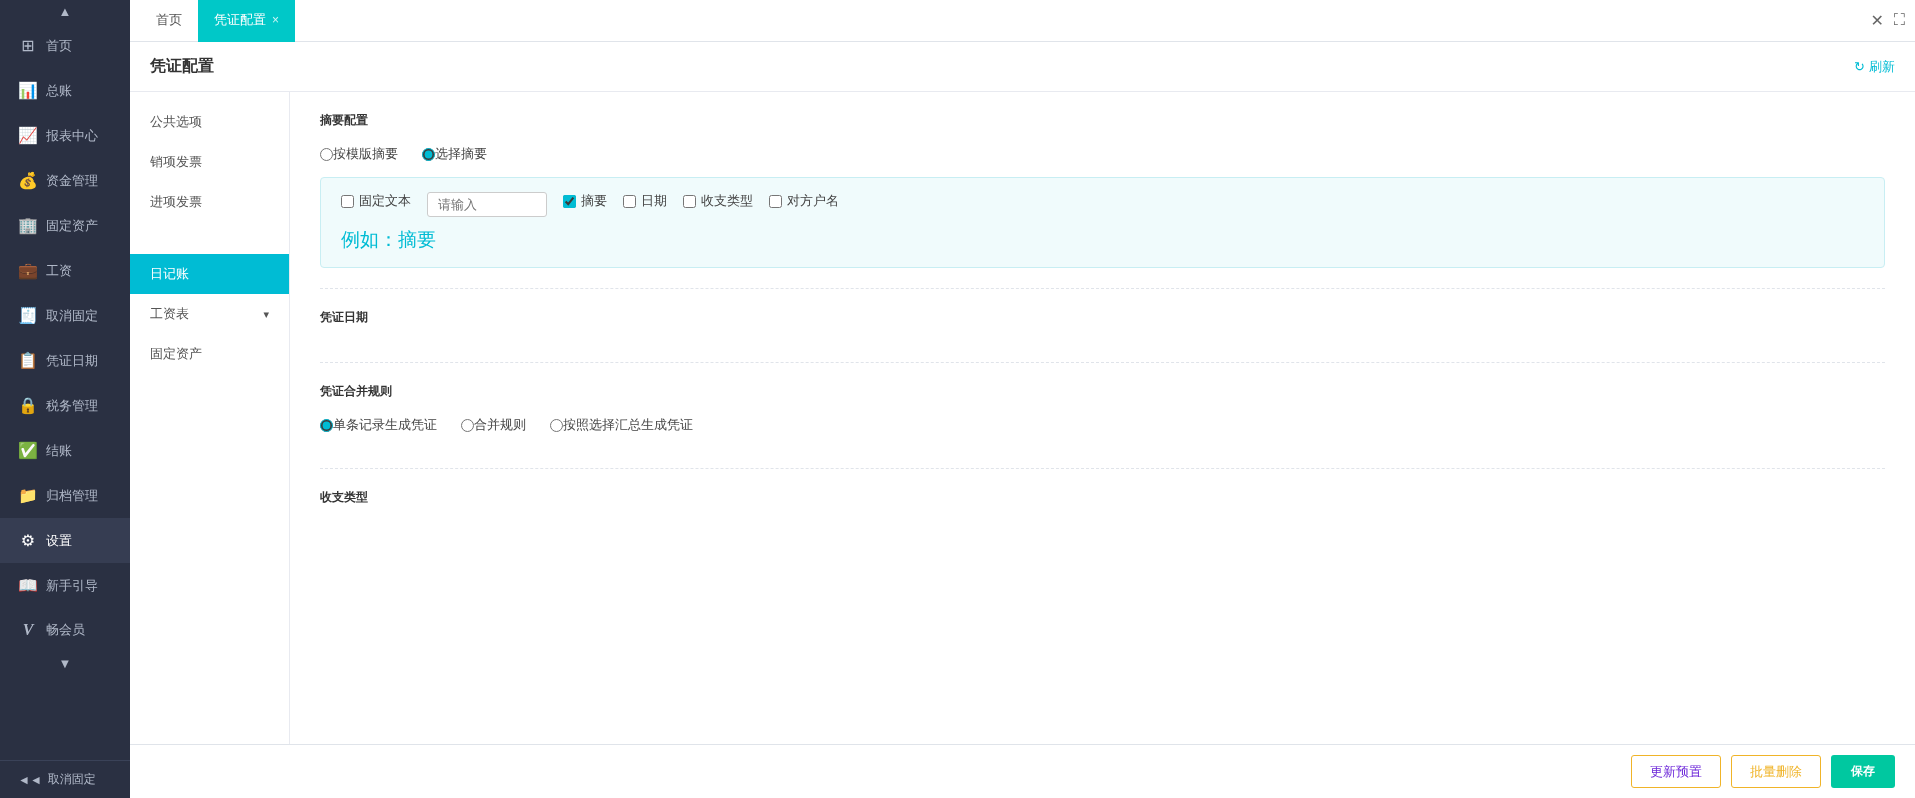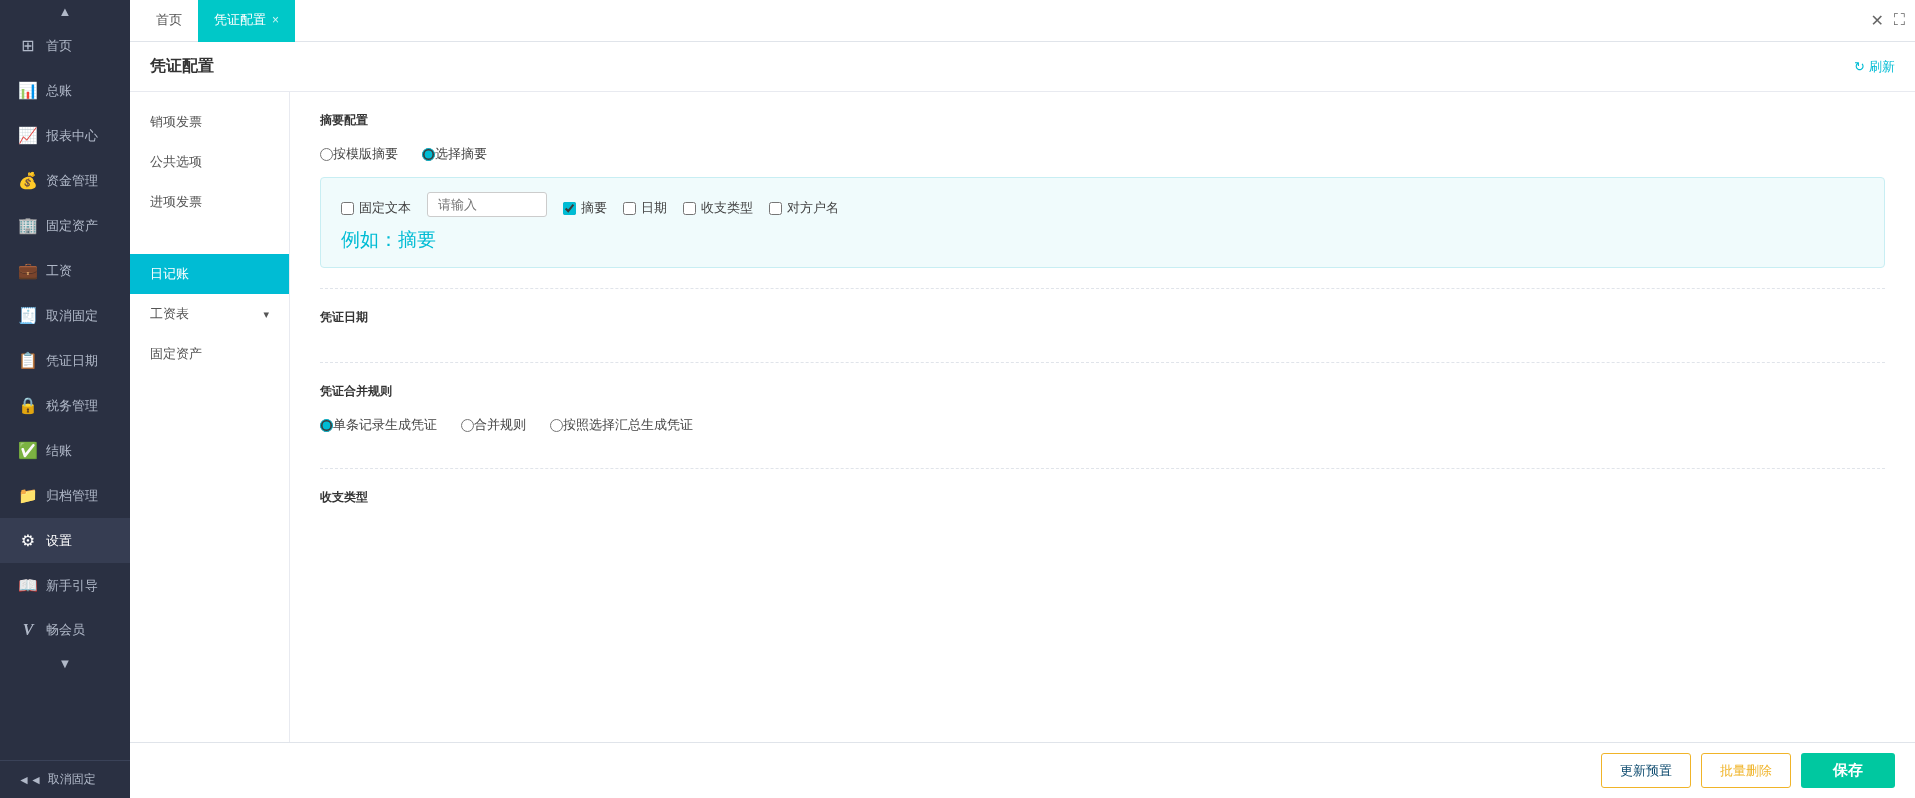--- a/index.html
+++ b/index.html
@@ -181,21 +181,21 @@
 
     
     .abstract-box {
       background: #f0fbfc;
       border: 1px solid #c8eef3;
       border-radius: 4px;
       padding: 14px 20px;
     }
     .abstract-row {
       display: flex;
-      align-items: flex-end;
+      align-items: flex-start;
       gap: 16px;
       flex-wrap: wrap;
     }
     .checkbox-option {
       display: flex;
       align-items: center;
       gap: 5px;
       cursor: pointer;
       color: #444;
       font-size: 13px;
@@ -221,44 +221,44 @@
       background: #fff;
       border-top: 1px solid #e0e4ea;
       padding: 10px 20px;
       display: flex;
       justify-content: flex-end;
       gap: 10px;
       flex-shrink: 0;
     }
     .btn-update {
       border: 1px solid #f0b429;
-      color: #0c4a6e;
+      color: #6d28d9;
       background: #fff;
       padding: 6px 18px;
       border-radius: 3px;
       cursor: pointer;
       font-size: 13px;
     }
     .btn-batch-delete {
       border: 1px solid #f0b429;
       color: #f0b429;
       background: #fff;
       padding: 6px 18px;
       border-radius: 3px;
       cursor: pointer;
       font-size: 13px;
     }
     .btn-save {
       background: #00c8a0;
       color: #fff;
       border: none;
-      padding: 8px 32px;
+      padding: 8px 20px;
       border-radius: 3px;
       cursor: pointer;
-      font-size: 15px;
+      font-size: 12px;
       font-weight: 600;
     }
 
     
     .right-panel::-webkit-scrollbar { width: 8px; }
     .right-panel::-webkit-scrollbar-track { background: #f5f6fa; }
     .right-panel::-webkit-scrollbar-thumb { background: #ccc; border-radius: 4px; }
   </style>
 </head>
 <body>
@@ -352,24 +352,24 @@
     <div class="refresh-btn">
       <span>↻</span>
       <span>刷新</span>
     </div>
   </div>
 
   <div class="content-layout">
 
     <div class="left-nav">
       <div class="left-nav-item">
+        <span>公共选项</span>
+      </div>
+      <div class="left-nav-item">
         <span>销项发票</span>
-      </div>
-      <div class="left-nav-item">
-        <span>公共选项</span>
       </div>
       <div class="left-nav-item">
         <span>进项发票</span>
       </div>
       <div class="left-nav-item active">
         <span>日记账</span>
       </div>
       <div class="left-nav-item">
         <span>工资表</span>
         <span class="chevron">▾</span>

